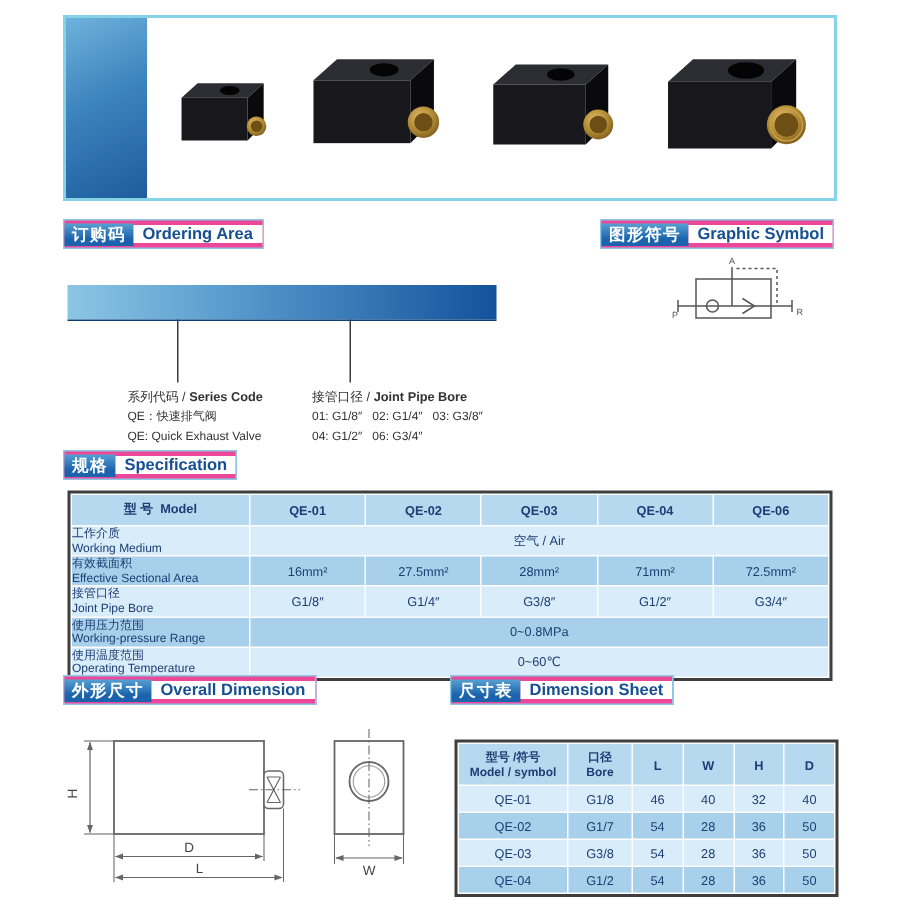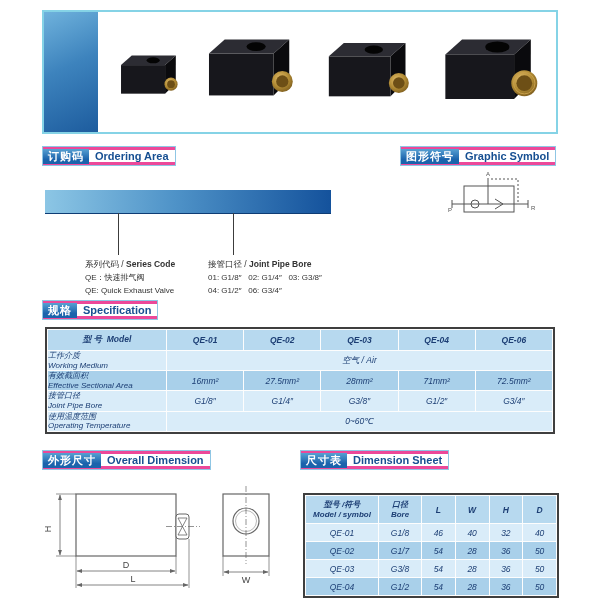--- a/index.html
+++ b/index.html
@@ -30,21 +30,21 @@
   .drop-line{position:absolute;width:1px;height:42px;top:213px;background:#3c3c3c;}
 
   .ord-block{position:absolute;font-size:8px;color:#333;line-height:1.55;}
   .ord-title{font-size:8.5px;margin-bottom:1px;}
   .ord-title b{font-size:8.5px;}
   .ord-line{white-space:pre;}
 
   
   table.tbl{position:absolute;border-collapse:separate;border-spacing:1px;background:#fdfdfd;
             border:2px solid #3f3f3f;table-layout:fixed;}
-  table.tbl td{text-align:center;vertical-align:middle;color:#1c3e74;font-size:8.5px;padding:0;overflow:hidden;font-style:italic;}
+  table.tbl td{text-align:center;vertical-align:middle;color:#1c3e74;font-size:8.5px;padding:0;overflow:hidden;}
   tr.hdr td{background:#b7d9ef;font-weight:bold;}
   tr.light td{background:#d9ecf9;}
   tr.mid td{background:#a9d0ea;}
   td.lbl{text-align:left;padding-left:6px;}
   .l1,.l2{font-size:8px;line-height:1.2;text-align:left;}
   .hdr .hspan{font-weight:bold;}
 
   table.spec{left:45px;top:327px;width:510px;}
   table.spec tr{height:17px;} table.spec tr.hdr{height:20px;}
 
@@ -206,20 +206,27 @@
       <td class="lbl">
         <div class="l1">接管口径</div>
         <div class="l2">Joint Pipe Bore</div>
       </td>
       <td>G1/8″</td>
       <td>G1/4″</td>
       <td>G3/8″</td>
       <td>G1/2″</td>
       <td>G3/4″</td>
     </tr>
+    <tr class="mid">
+      <td class="lbl">
+        <div class="l1">使用压力范围</div>
+        <div class="l2">Working-pressure Range</div>
+      </td>
+      <td colspan="5">0~0.8MPa</td>
+    </tr>
     <tr class="light">
       <td class="lbl">
         <div class="l1">使用温度范围</div>
         <div class="l2">Operating Temperature</div>
       </td>
       <td colspan="5">0~60℃</td>
     </tr>
   </tbody>
     </table>
 

